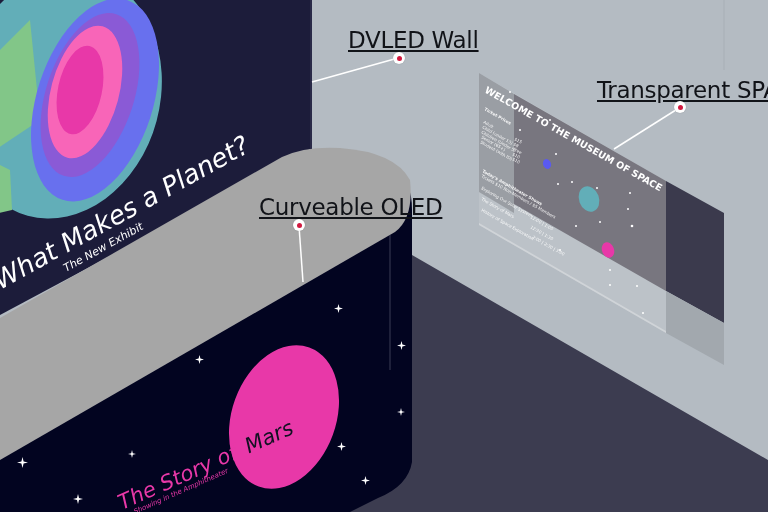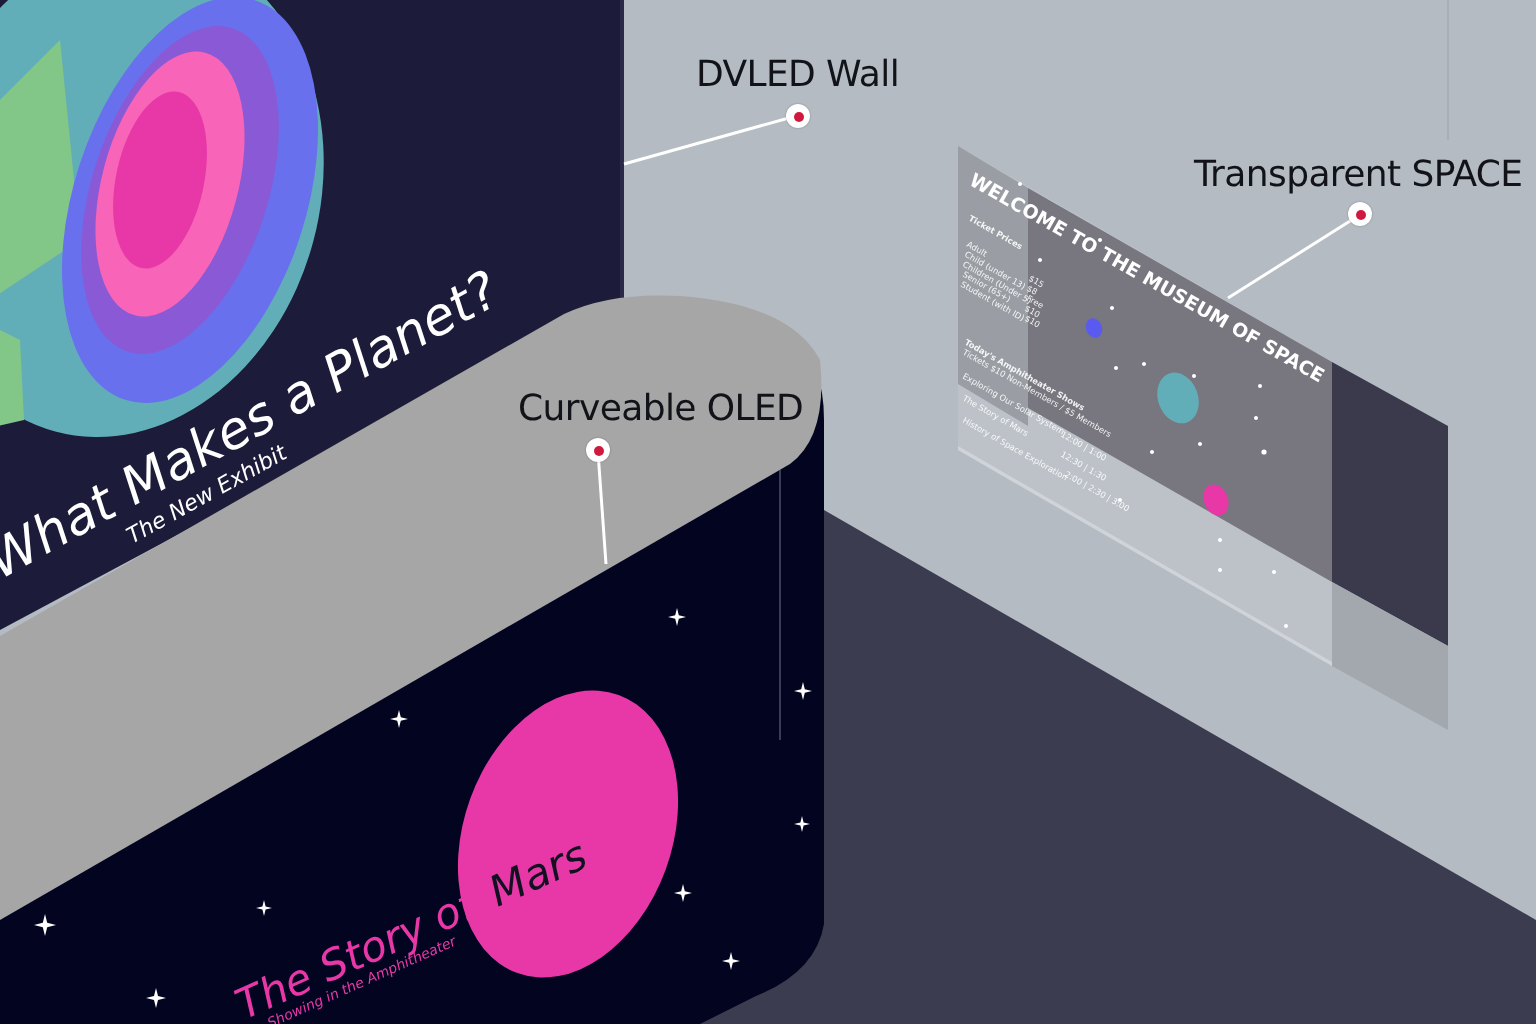--- a/index.html
+++ b/index.html
@@ -6,24 +6,25 @@
     body {
       width: 768px; height: 512px; overflow: hidden;
       background: #b4bbc2;
       font-family: "Liberation Sans", "DejaVu Sans", sans-serif;
       position: relative;
     }
     #scene { position: absolute; left: 0; top: 0; width: 768px; height: 512px; }
     .label {
       position: absolute;
       font-family: "DejaVu Sans", "Liberation Sans", sans-serif;
-      font-size: 18px;
+      font-size: 23px;
       color: #111318;
       white-space: nowrap;
       letter-spacing: -0.3px;
+      text-decoration: underline;
     }
     .pin {
       position: absolute;
       width: 12px; height: 12px;
       border-radius: 50%;
       background: #ffffff;
       box-shadow: 0 0 1px rgba(0,0,0,0.3);
     }
     .pin::after {
       content: "";

